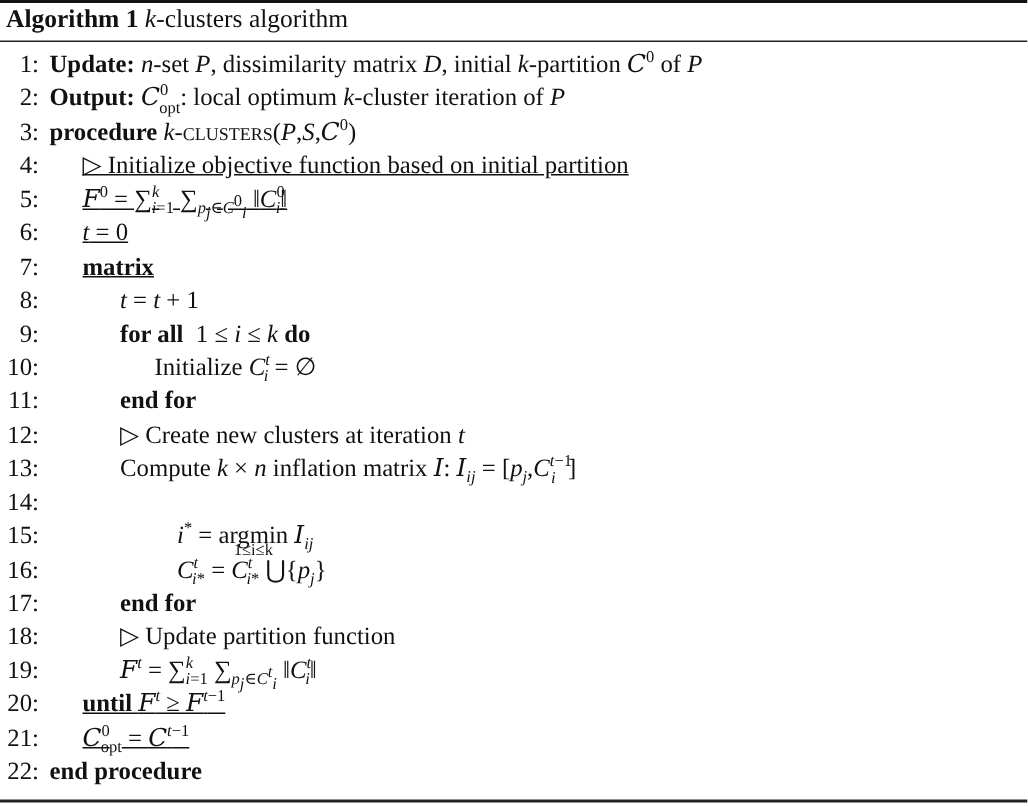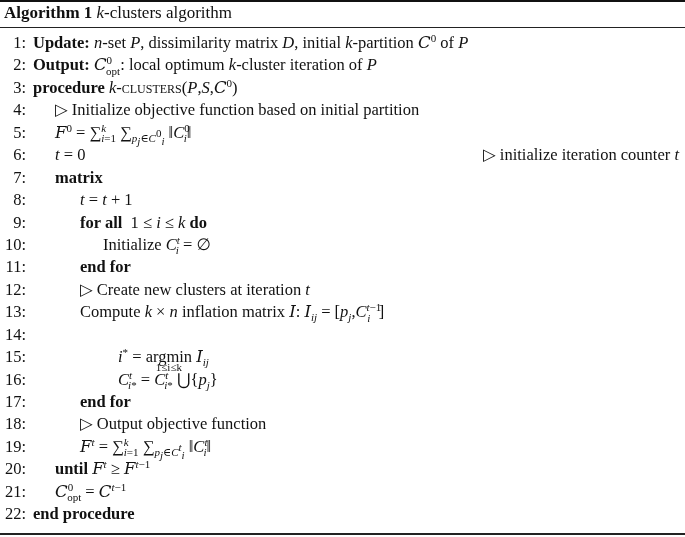--- a/index.html
+++ b/index.html
@@ -9,21 +9,21 @@
   .rule-mid { position:absolute; left:0; top:27px; width:685px; height:1px; background:#222; }
   .rule-bot { position:absolute; left:0; top:533px; width:685px; height:2px; background:#222; }
   .caption { position:absolute; left:4px; top:3px; font-size:17px; white-space:nowrap;
              font-family:"Liberation Serif","DejaVu Serif",serif; }
   .caption b { font-weight:bold; }
   .lines { position:absolute; left:0; top:32px; width:685px; }
   .line { position:relative; height:22.45px; line-height:22px; font-size:16.5px; white-space:nowrap;
           font-family:"Liberation Serif","DejaVu Serif",serif; }
   .num { position:absolute; left:0; width:26px; text-align:right; }
   .body { position:absolute; top:0; }
-  .i0 { left:33px; } .i1 { left:55px; } .i2 { left:80px; } .i3 { left:103px; } .i4 { left:118px; }
+  .i0 { left:33px; } .i1 { left:55px;text-decoration:underline; } .i2 { left:80px; } .i3 { left:103px; } .i4 { left:118px; }
   .kw { font-weight:bold; }
   .sc { font-variant:small-caps; }
   .cal { font-family:"DejaVu Serif",serif; font-style:italic; }
   sub, sup { font-size:11px; line-height:0; }
   .right-comment { position:absolute; right:6px; top:0; }
   .stack { display:inline-block; vertical-align:top; text-align:center; position:relative; }
   .stack .under { position:absolute; left:0; right:0; top:15px; font-size:11px; line-height:12px; }
 </style>
 </head>
 <body>
@@ -58,21 +58,20 @@
   </div>
 
   <div class="line">
     <span class="num">5:</span>
     <span class="body i1"><span class="cal">F</span><sup>0</sup> = ∑<sup><i>k</i></sup><sub style="margin-left:-5px"><i>i</i>=1</sub> ∑<sub><i>p<sub>j</sub></i>∈<i>C</i><sup>0</sup><sub><i>i</i></sub></sub> ‖<i>C</i><sup>0</sup><sub style="margin-left:-6px"><i>i</i></sub>‖</span>
   </div>
 
   <div class="line">
     <span class="num">6:</span>
     <span class="body i1"><i>t</i> = 0</span>
-    <span class="right-comment"><span>▷ initialize iteration counter </span><i>t</i></span>
   </div>
 
   <div class="line">
     <span class="num">7:</span>
     <span class="body i1 kw">matrix</span>
   </div>
 
   <div class="line">
     <span class="num">8:</span>
     <span class="body i2"><i>t</i> = <i>t</i> + 1</span>
@@ -117,21 +116,21 @@
     <span class="body i4"><i>C</i><sup><i>t</i></sup><sub style="margin-left:-4px"><i>i</i>*</sub> = <i>C</i><sup><i>t</i></sup><sub style="margin-left:-4px"><i>i</i>*</sub> ⋃{<i>p<sub>j</sub></i>}</span>
   </div>
 
   <div class="line">
     <span class="num">17:</span>
     <span class="body i2 kw">end for</span>
   </div>
 
   <div class="line">
     <span class="num">18:</span>
-    <span class="body i2">▷ Output objective function</span>
+    <span class="body i2">▷ Update partition function</span>
   </div>
 
   <div class="line">
     <span class="num">19:</span>
     <span class="body i2"><span class="cal">F</span><sup><i>t</i></sup> = ∑<sup><i>k</i></sup><sub style="margin-left:-5px"><i>i</i>=1</sub> ∑<sub><i>p<sub>j</sub></i>∈<i>C</i><sup><i>t</i></sup><sub><i>i</i></sub></sub> ‖<i>C</i><sup><i>t</i></sup><sub style="margin-left:-4px"><i>i</i></sub>‖</span>
   </div>
 
   <div class="line">
     <span class="num">20:</span>
     <span class="body i1"><span class="kw">until</span> <span class="cal">F</span><sup><i>t</i></sup> ≥ <span class="cal">F</span><sup><i>t</i>−1</sup></span>

